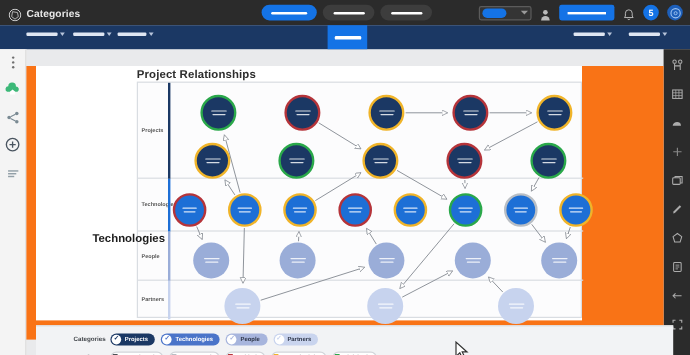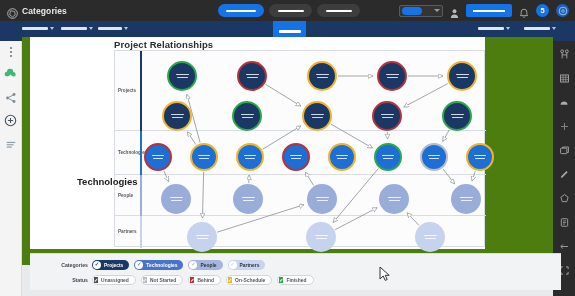--- a/index.html
+++ b/index.html
@@ -70,22 +70,22 @@
   
   .right-rail {
     position: absolute; right: 0; top: 41px; width: 22px; height: 255px;
     background: #2b2b2b;
     display: flex; flex-direction: column; align-items: center; padding-top: 7px; gap: 11px;
   }
   .rrail-ico { width: 13px; height: 13px; display: flex; align-items: center; justify-content: center; opacity: .82; }
 
   
   .canvas {
-    position: absolute; left: 22px; top: 37px; width: 531px; height: 228px;
-    background: #4d7c0f;
+    position: absolute; left: 22px; top: 55px; width: 531px; height: 228px;
+    background: #f97316;
   }
   .board {
     position: absolute; left: 8px; top: 0px; width: 455px; height: 212px;
     background: #ffffff;
   }
   .board-title {
     position: absolute; left: 84px; top: 2px;
     font-size: 9.5px; font-weight: bold; color: #2d2d2d; letter-spacing: .1px;
   }
   .grid {

